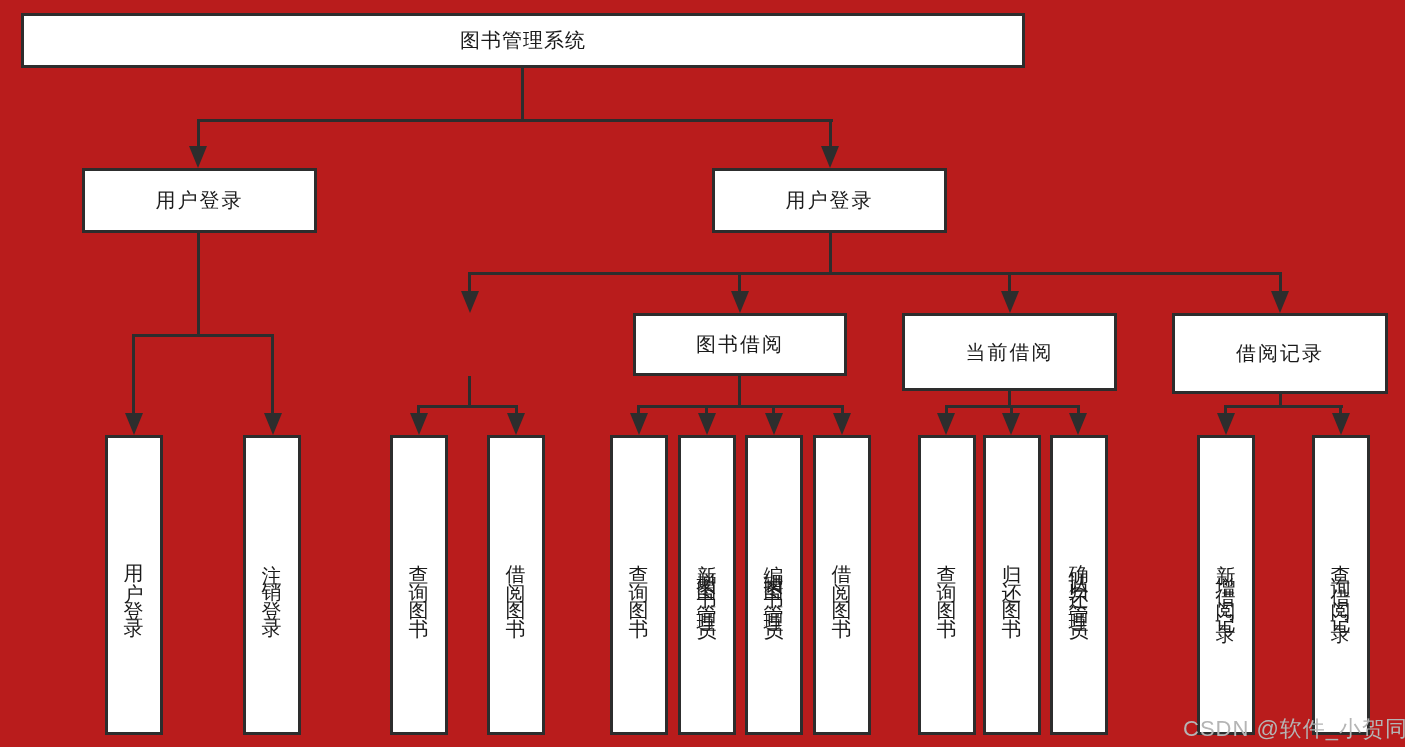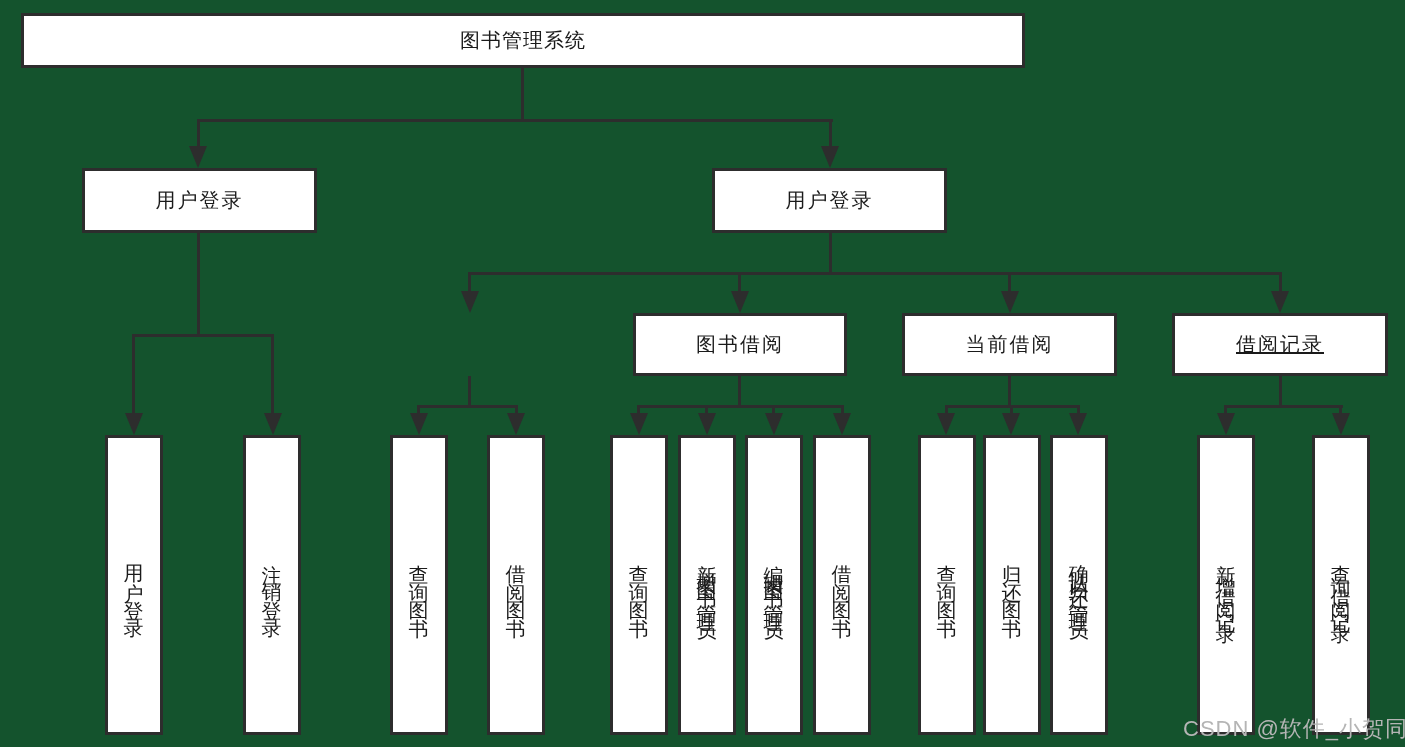--- a/index.html
+++ b/index.html
@@ -1,17 +1,17 @@
 <!DOCTYPE html>
 <html><head>
 <meta charset="utf-8">
 <style>
   html,body{margin:0;padding:0;background:#ffffff;}
   body{font-family:"Liberation Sans","DejaVu Sans",sans-serif;}
-  #canvas{position:relative;width:1405px;height:747px;background:#14532d;overflow:hidden;}
+  #canvas{position:relative;width:1405px;height:747px;background:#b91c1c;overflow:hidden;}
 
   .box{
     position:absolute;
     border:3px solid #2d2d2d;
     background:#ffffff;
     display:flex;align-items:center;justify-content:center;
     box-sizing:border-box;
     color:#1a1a1a;
     z-index:2;
   }
@@ -83,24 +83,24 @@
   <div class="vl" style="left:738px;top:272px;height:23px;"></div>
   <div class="arr" style="left:731px;top:291px;"></div>
   <div class="vl" style="left:1008px;top:272px;height:23px;"></div>
   <div class="arr" style="left:1001px;top:291px;"></div>
   <div class="vl" style="left:1279px;top:272px;height:23px;"></div>
   <div class="arr" style="left:1271px;top:291px;"></div>
 
   <div class="box" style="left:633px;top:313px;width:214px;height:63px;justify-content:center;">
     <span class="h-label">图书借阅</span>
   </div>
-  <div class="box" style="left:902px;top:313px;width:215px;height:63px;">
+  <div class="box" style="left:902px;top:313px;width:215px;height:78px;">
     <span class="h-label">当前借阅</span>
   </div>
-  <div class="box" style="left:1172px;top:313px;width:216px;height:63px;text-decoration:underline;">
+  <div class="box" style="left:1172px;top:313px;width:216px;height:81px;">
     <span class="h-label">借阅记录</span>
   </div>
 
   <div class="vl" style="left:468px;top:376px;height:32px;"></div>
   <div class="hl" style="left:417px;top:405px;width:101px;"></div>
   <div class="vl" style="left:417px;top:405px;height:12px;"></div>
   <div class="arr" style="left:410px;top:413px;"></div>
   <div class="vl" style="left:515px;top:405px;height:12px;"></div>
   <div class="arr" style="left:507px;top:413px;"></div>
 

